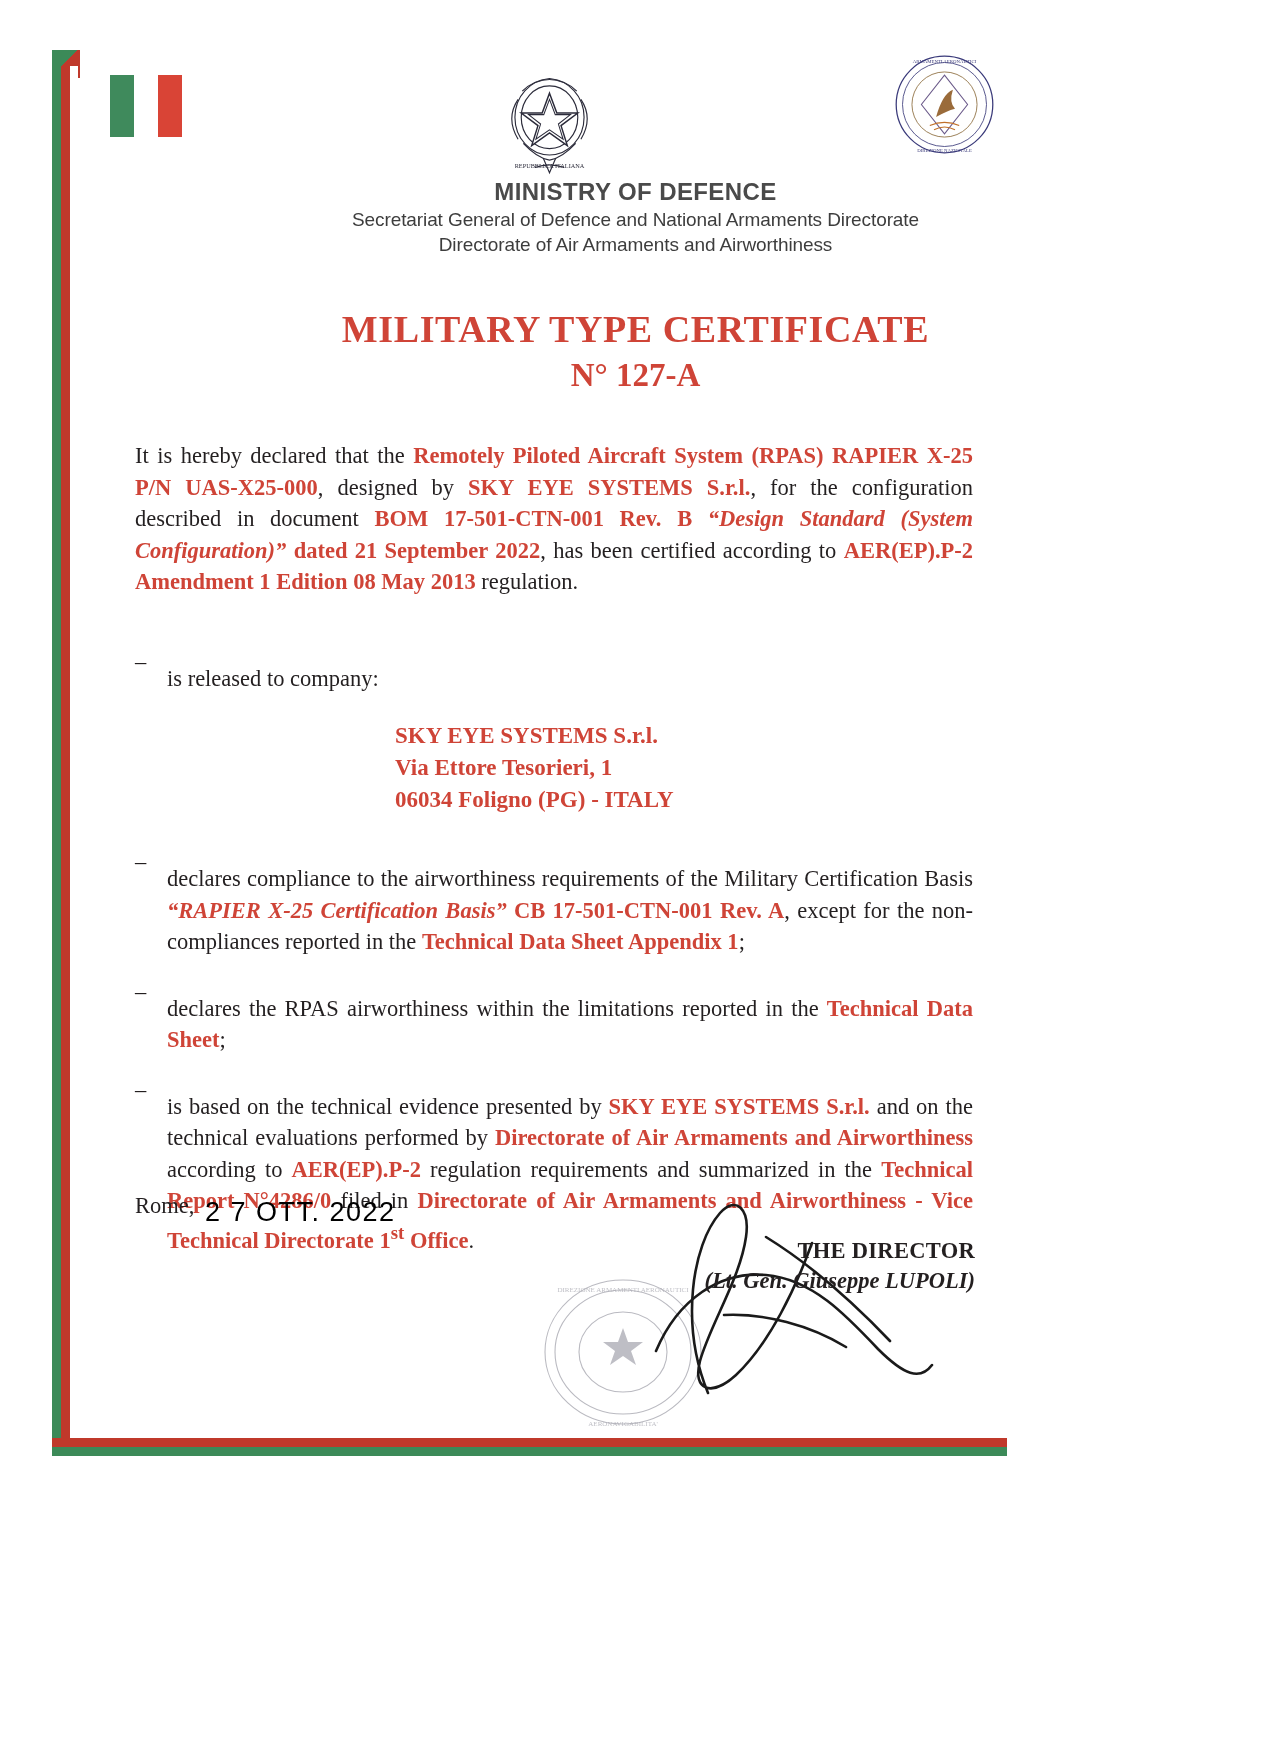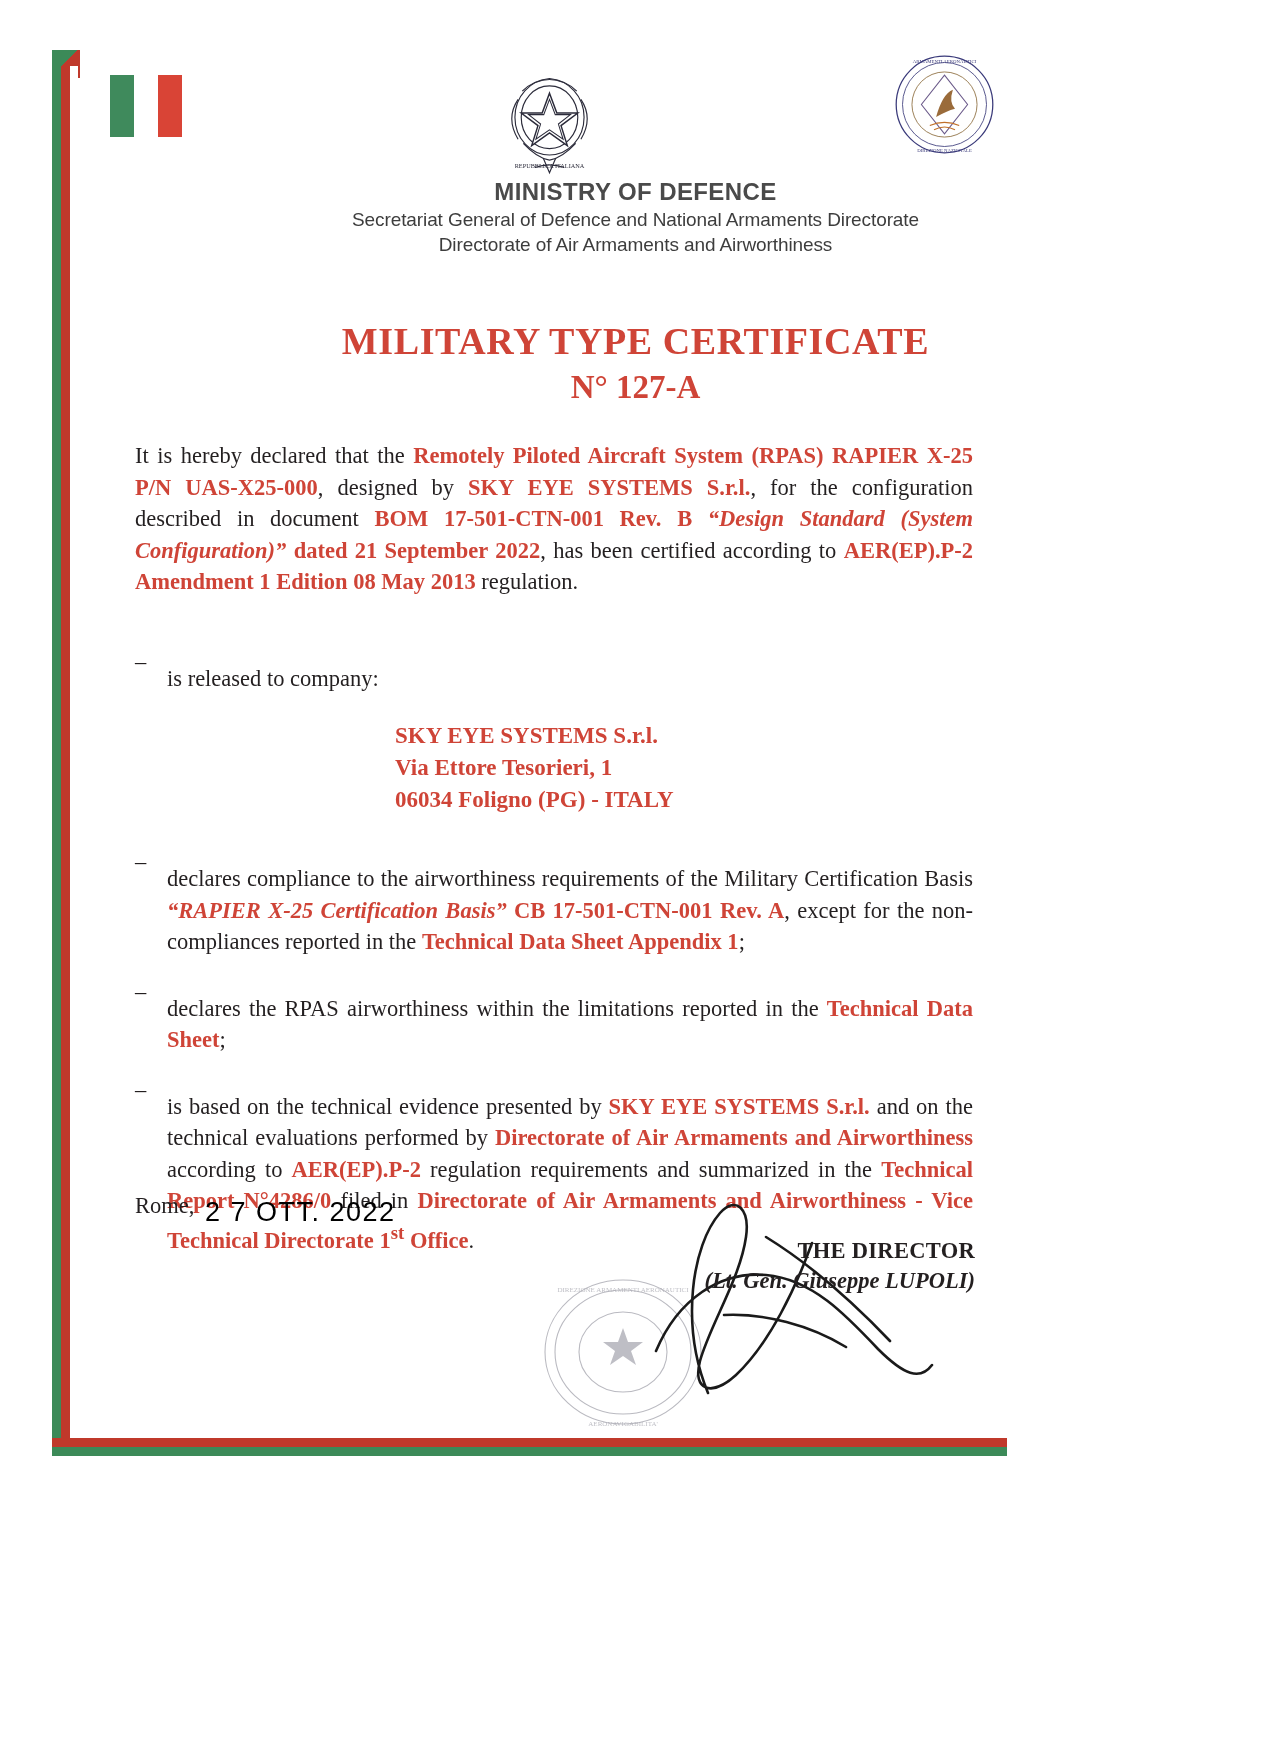--- a/index.html
+++ b/index.html
@@ -35,21 +35,21 @@
     font-family:"Liberation Sans", sans-serif; font-weight:bold;
     font-size:24px; letter-spacing:.4px; color:#4a4a4a;
   }
   .ministry .m2, .ministry .m3 {
     font-family:"Liberation Sans", sans-serif; font-size:19px; color:#3d3d3d;
     margin-top:3px; letter-spacing:-.1px;
   }
 
   
   .title { position:absolute; left:0; right:0; top:307px; text-align:center; color:#cf4437; }
-  .title .t1 { font-weight:bold; font-size:38px; letter-spacing:.6px;margin-top:12px; }
+  .title .t1 { font-weight:bold; font-size:38px; letter-spacing:.6px; }
   .title .t2 { font-weight:bold; font-size:33px; margin-top:6px; }
 
   
   .body { position:absolute; left:135px; top:440px; width:838px; font-size:22.5px; line-height:31.5px; }
   .para { text-align:justify; text-justify:inter-word; }
   .red { color:#cf4437; font-weight:bold; }
   .red-i { color:#cf4437; font-weight:bold; font-style:italic; }
   .gap-a { height:30px; }
 
   .bullet { display:flex; margin-top:18px; }

